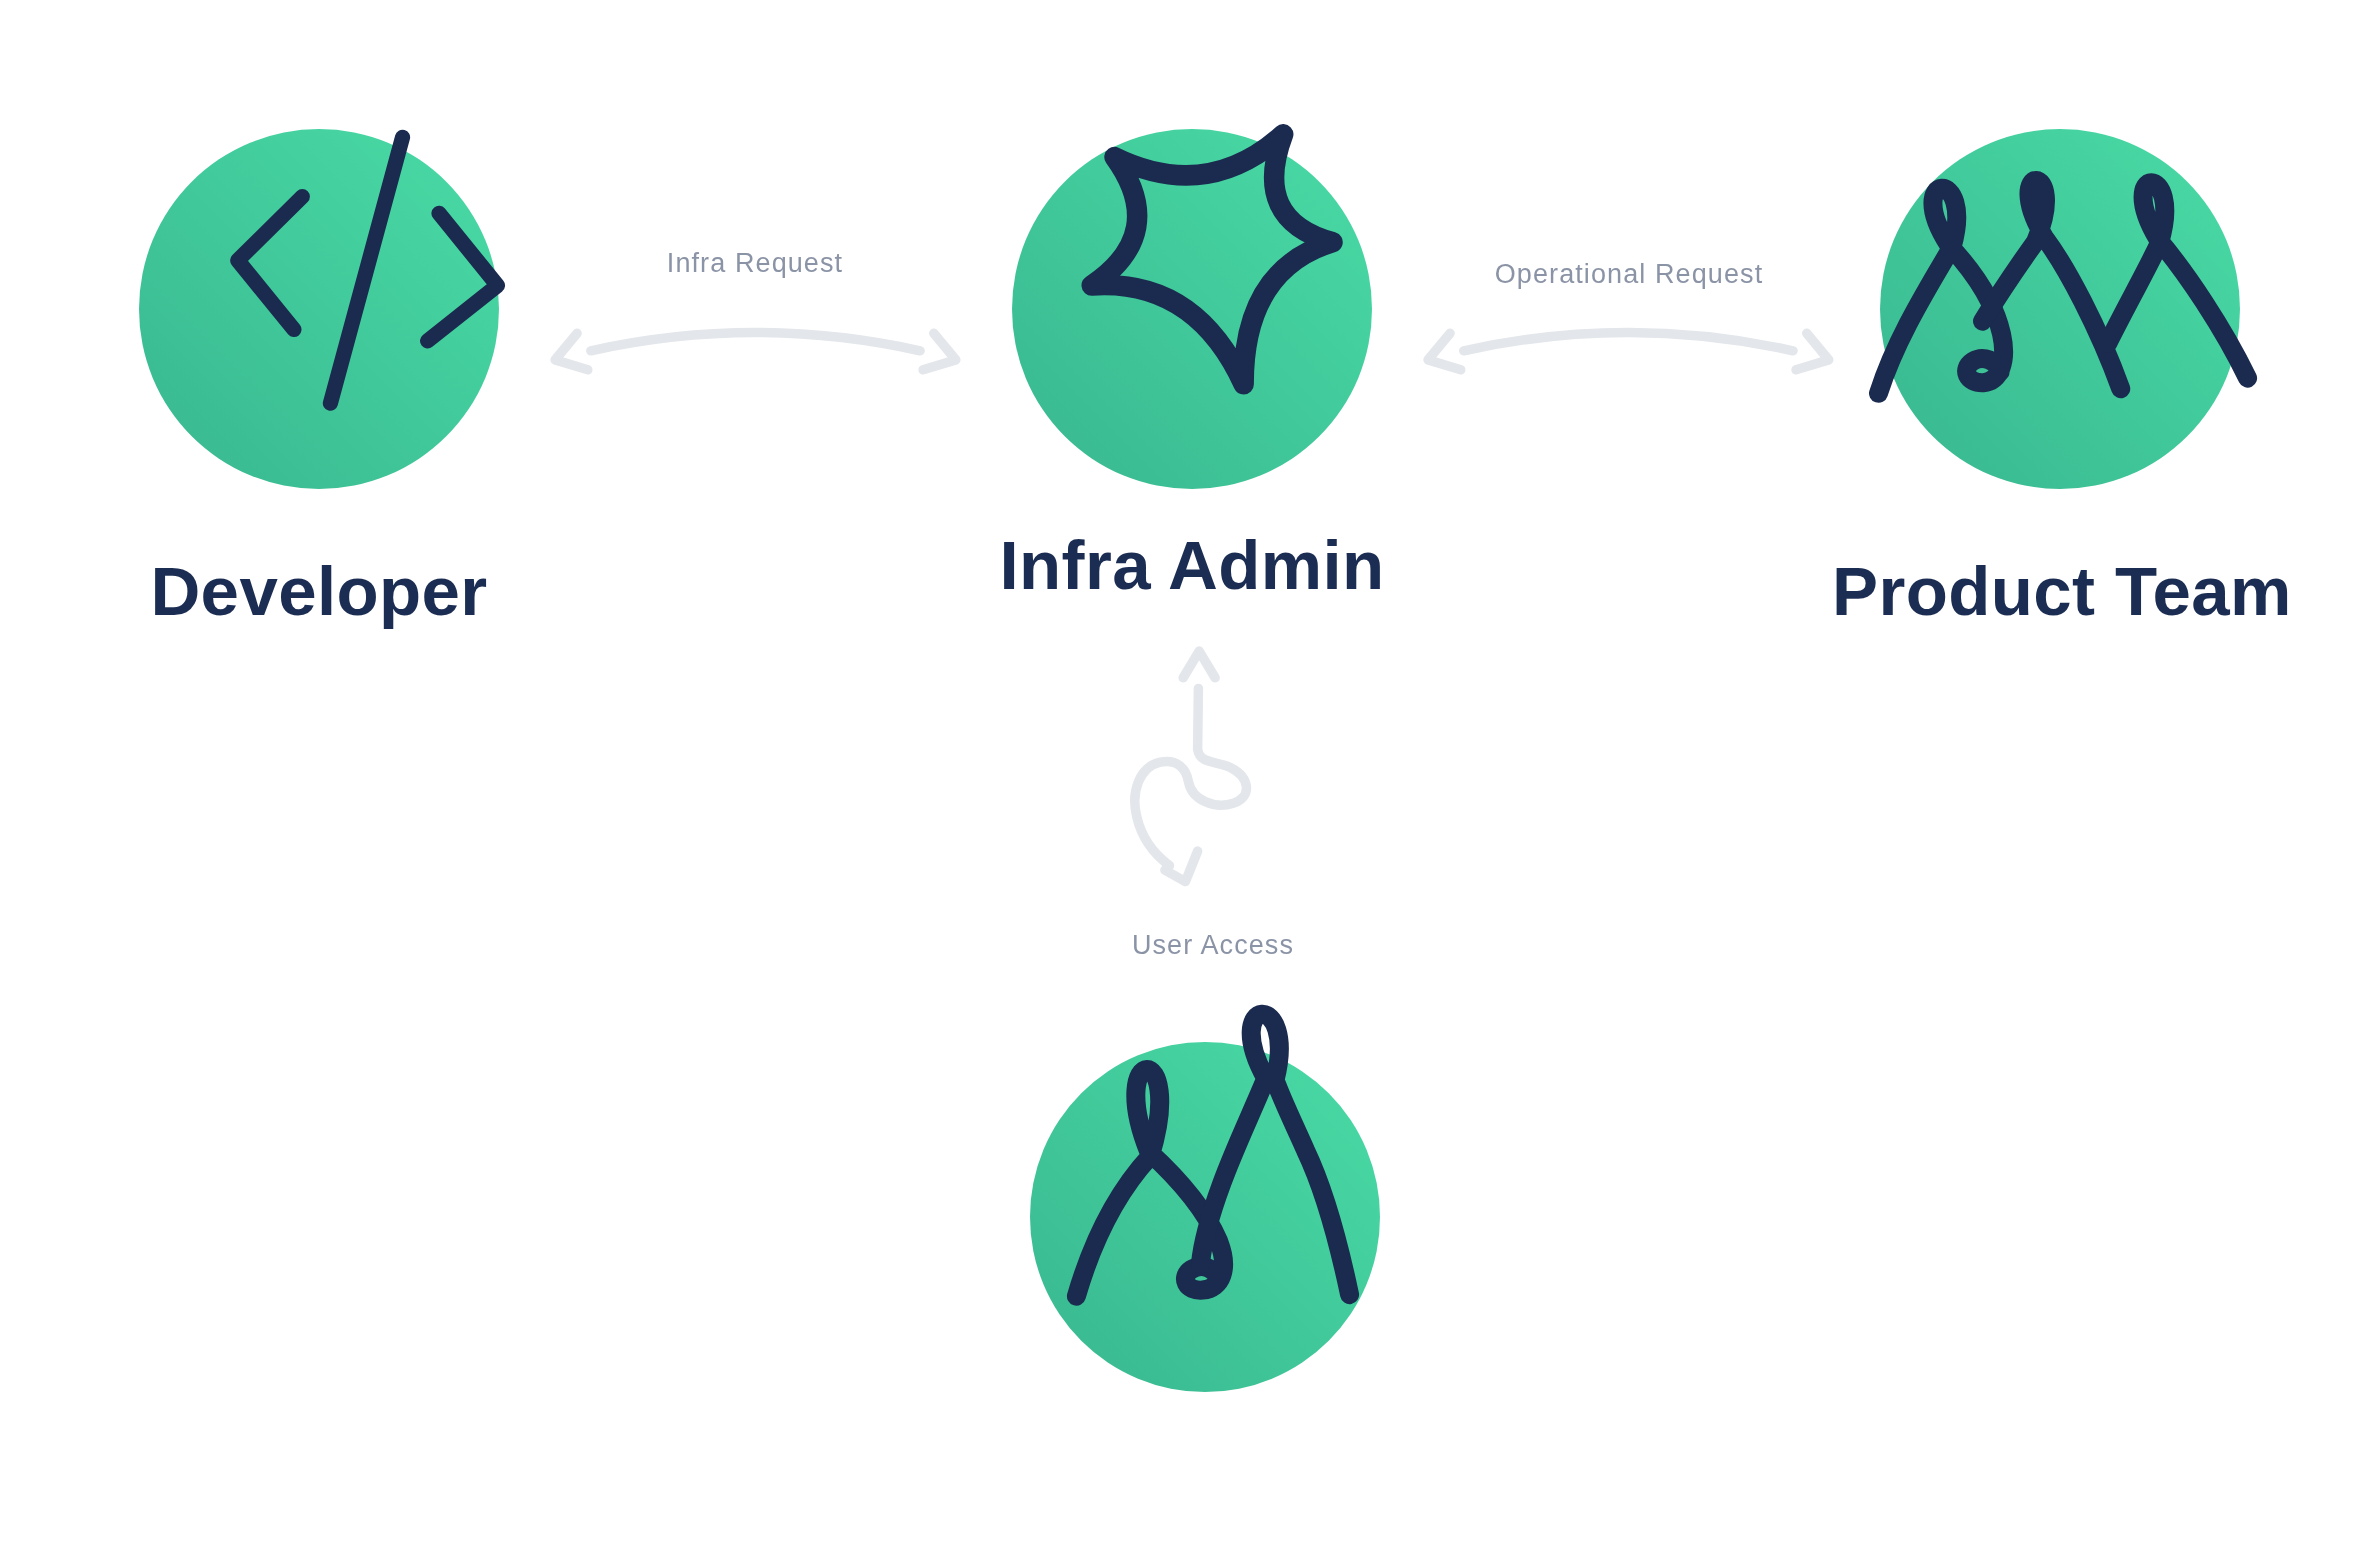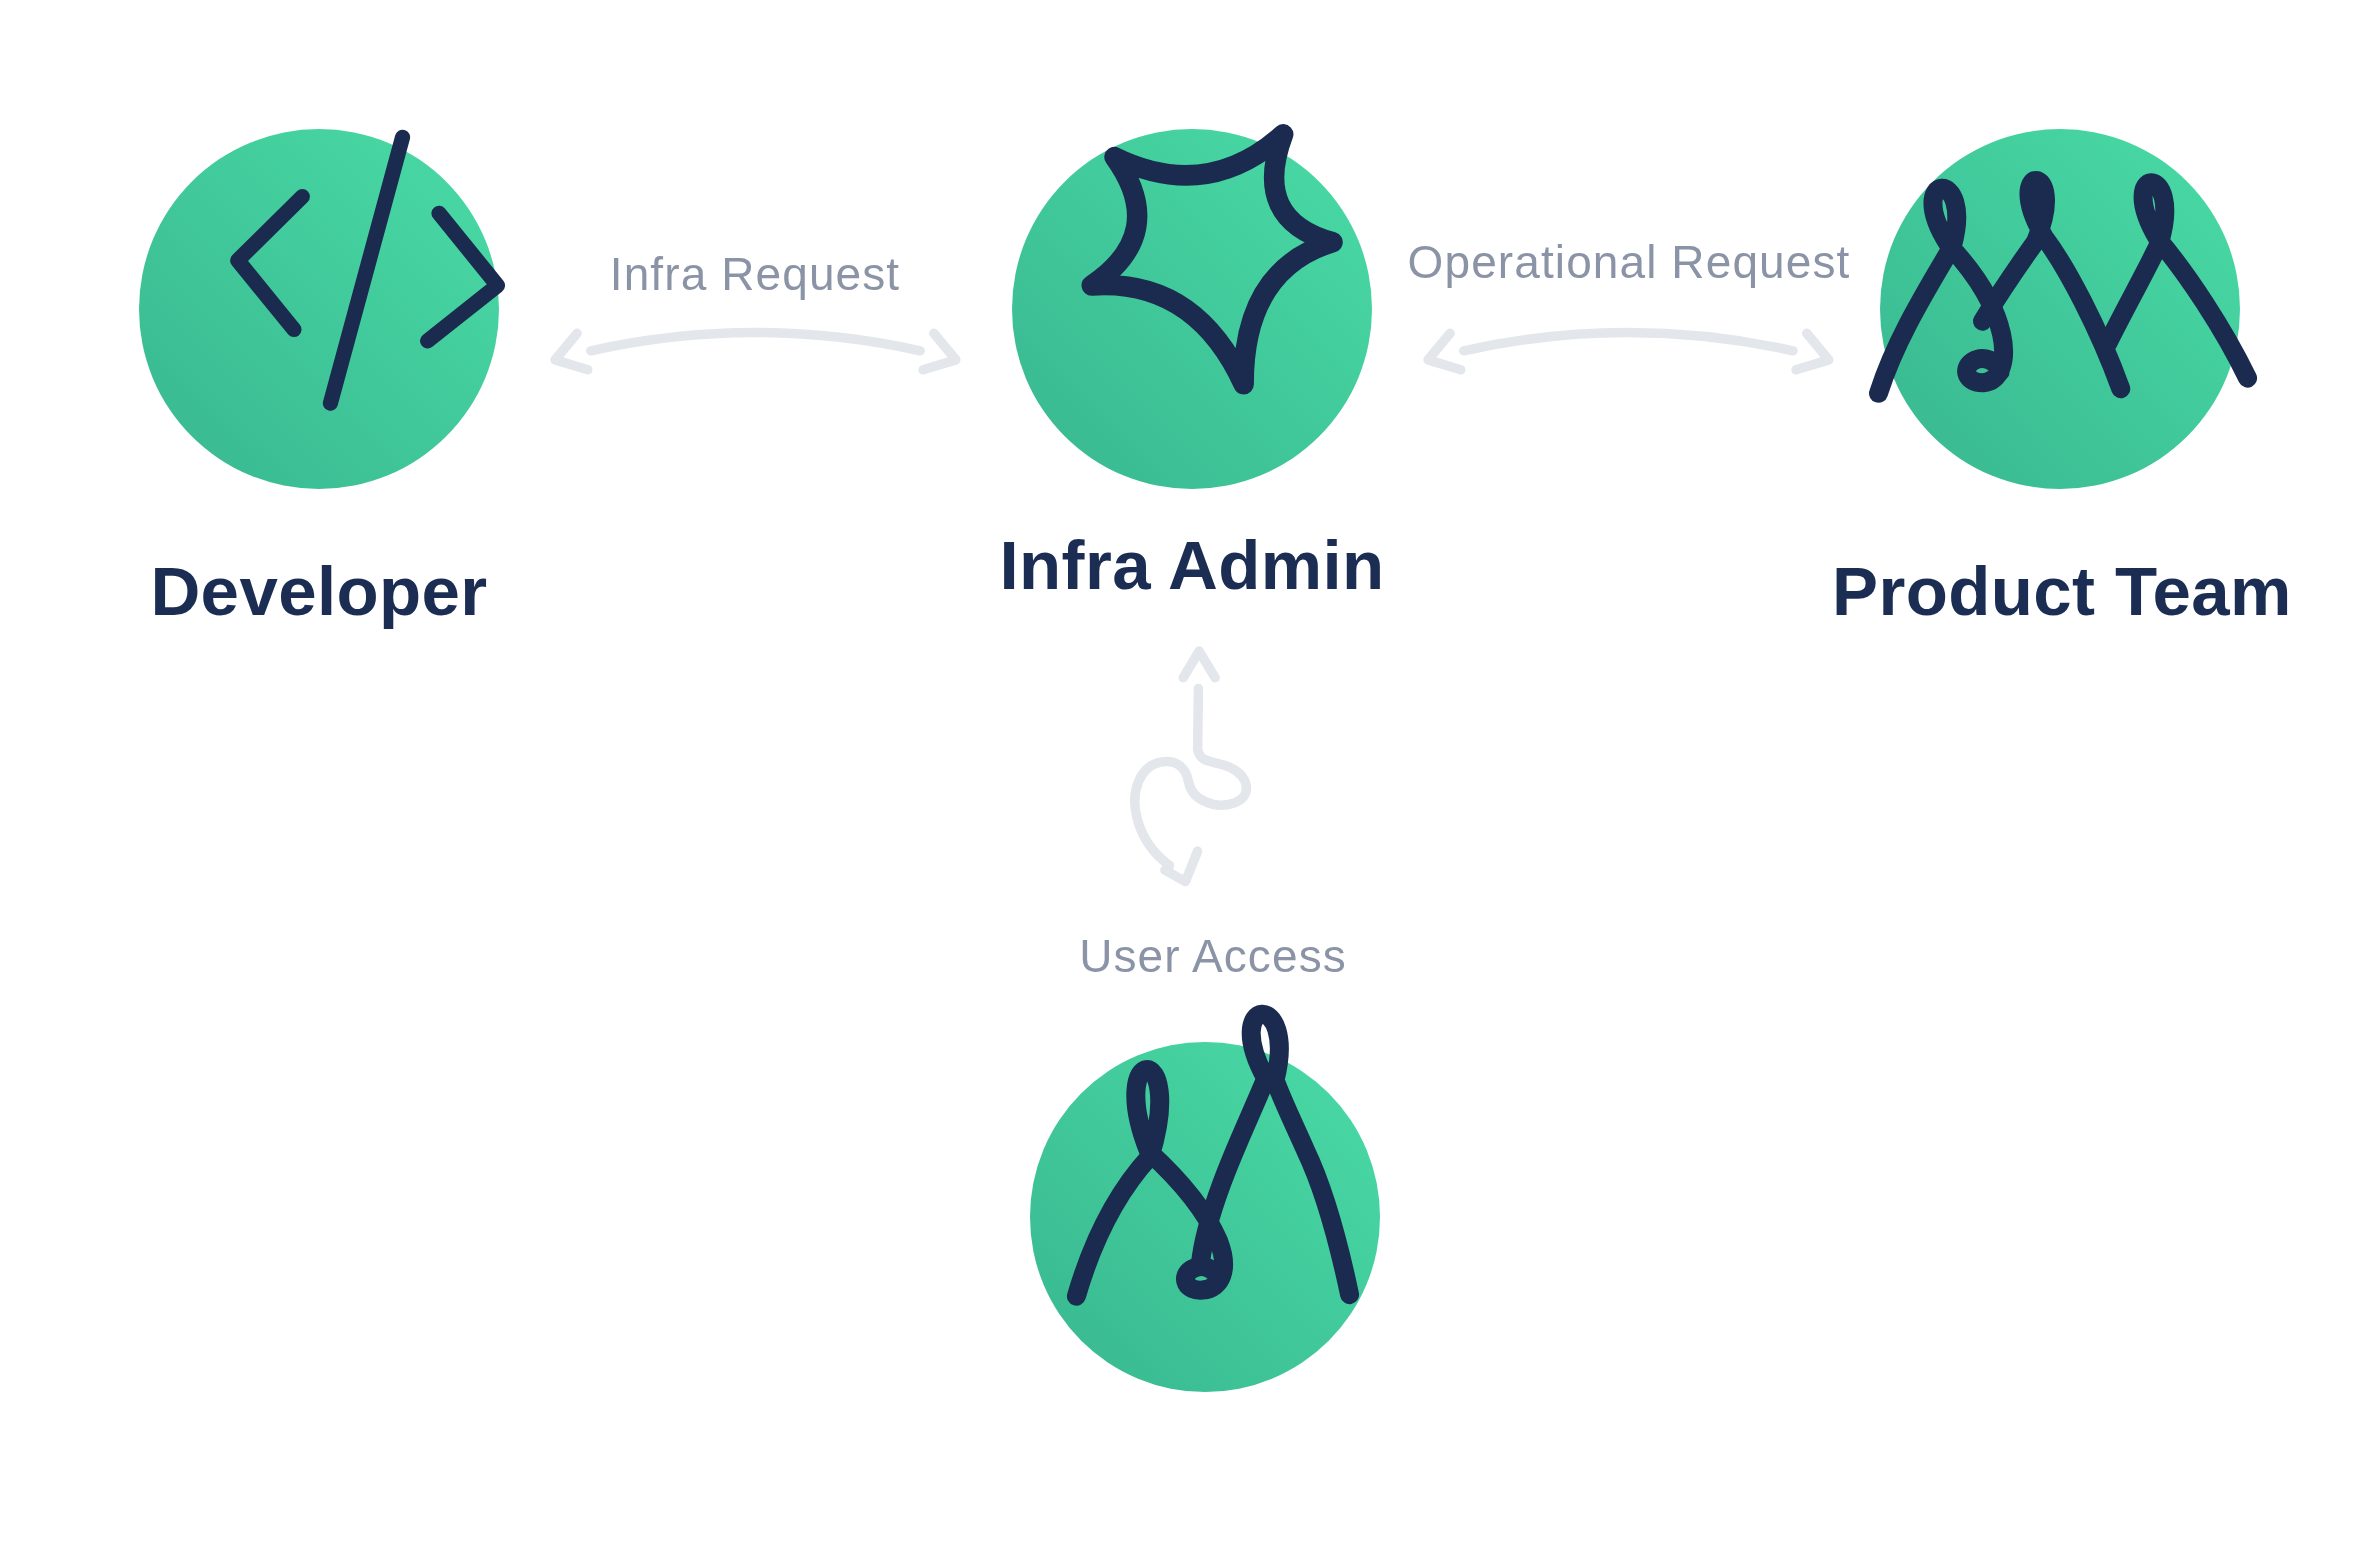--- a/index.html
+++ b/index.html
@@ -36,21 +36,21 @@
   .icon-loops path{stroke-width:25;}
   .nlabel{
     position:absolute;width:456px;text-align:center;
     font-weight:700;font-size:69px;line-height:1.1;
     letter-spacing:0.4px;
     color:var(--node-label-color,#1b2d52);
     white-space:nowrap;
   }
   .elabel{
     position:absolute;width:456px;text-align:center;
-    font-weight:400;font-size:46px;line-height:1.2;
+    font-weight:400;font-size:27px;line-height:1.2;
     letter-spacing:1.1px;
     color:var(--edge-label-color,#8b94a6);
     white-space:nowrap;
   }
 </style>
 </head>
 <body>
 
 <div class="canvas">
 
@@ -108,17 +108,17 @@
 
   <div class="node" style="left:1030px;top:1042px;width:350px;height:350px">
     <div class="circle"></div>
     <svg class="icon icon-loops" viewBox="0 0 460 460">
       <path d="M 61,334 C 82,262 112,200 158,150 C 205,-5 100,3 156,144 C 190,175 228,215 248,262 C 262,298 252,324 227,326 C 205,328 197,309 212,299 C 227,290 244,298 248,313"></path>
       <path d="M 420,332 C 404,256 386,192 362,142 C 348,110 332,78 322,50 C 352,-70 250,-60 310,48 C 290,96 268,142 252,186 C 238,224 227,260 224,292"></path>
     </svg>
   </div>
 
   <div class="elabel" style="left:527px;top:247px">Infra Request</div>
-  <div class="elabel" style="left:1401px;top:235px">Operational Request</div>
+  <div class="elabel" style="left:1401px;top:258px">Operational Request</div>
   <div class="elabel" style="left:985px;top:929px">User Access</div>
 
 </div>
 
 
 </body></html>

